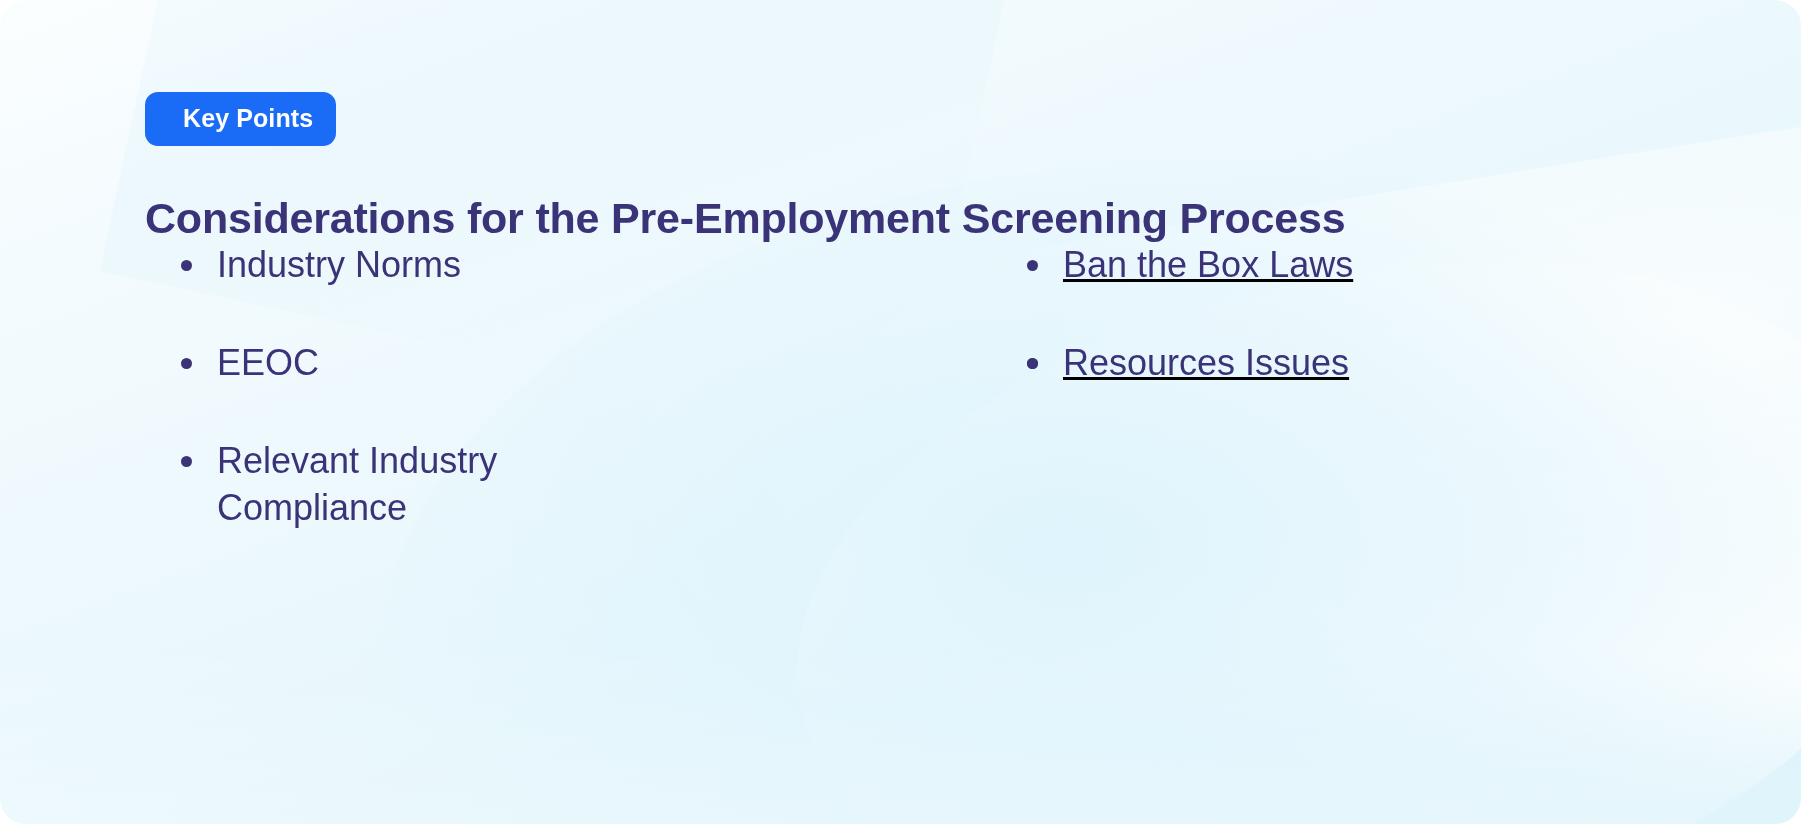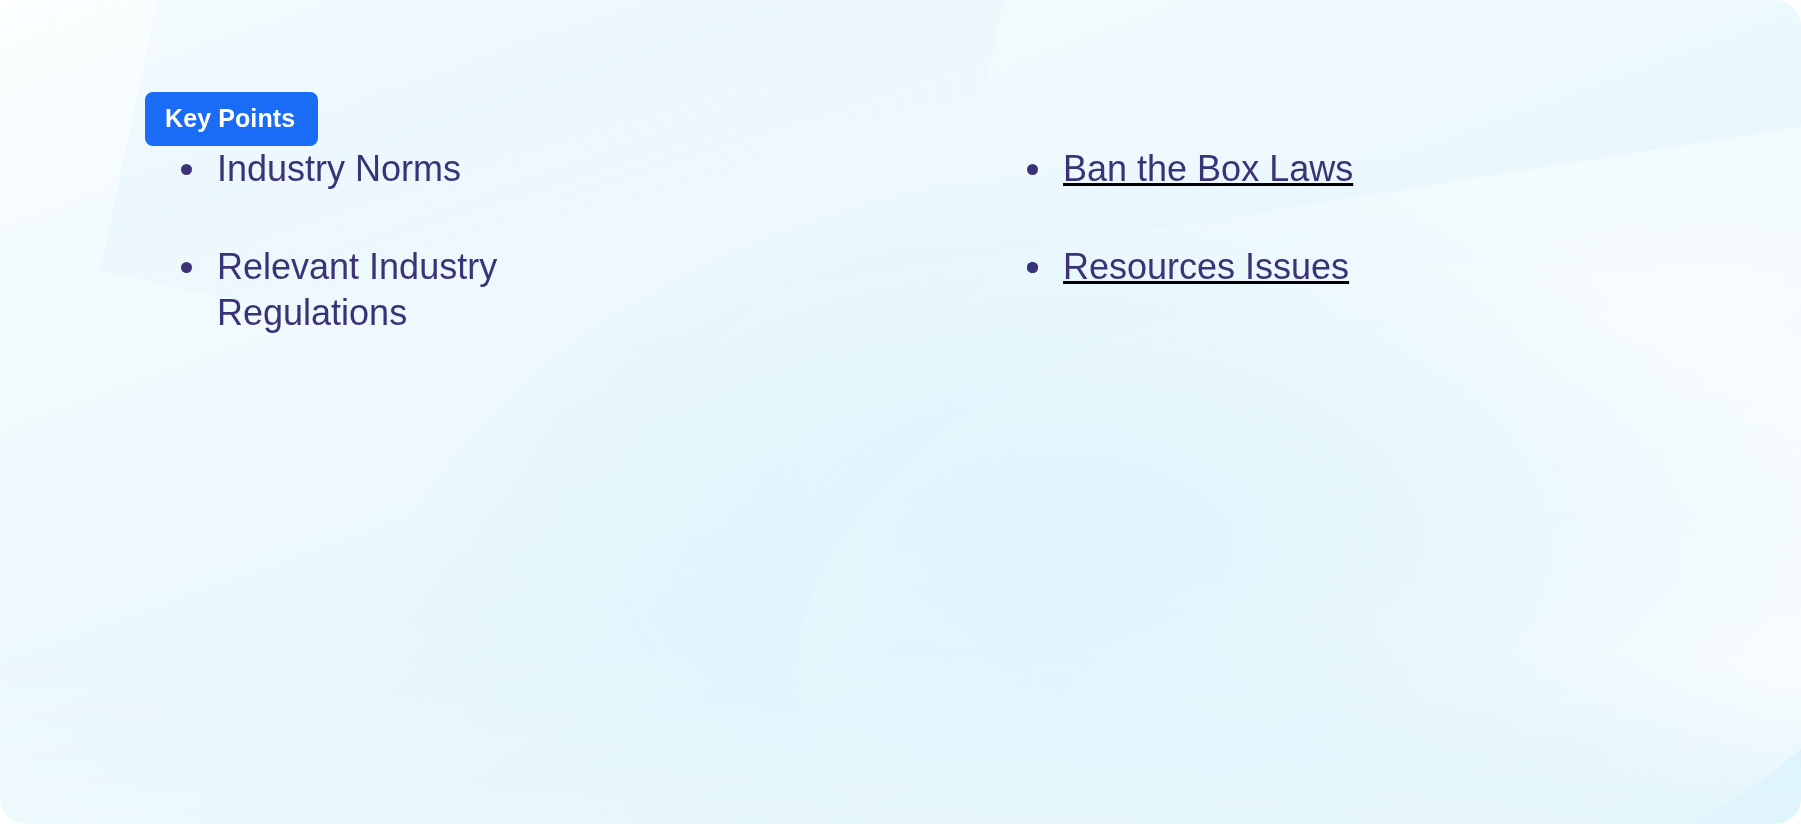--- a/index.html
+++ b/index.html
@@ -100,22 +100,22 @@
     padding: 92px 0 0 145px;
   }
 
   .badge {
     display: inline-block;
     background: #1a6bf5;
     color: #ffffff;
     font-size: 25px;
     font-weight: bold;
     letter-spacing: 0.1px;
-    padding: 14px 23px 15px 20px;
-    border-radius: 8px;
+    padding: 14px 23px 15px 38px;
+    border-radius: 13px;
     line-height: 1;
   }
 
   .title {
     margin: 49px 0 0 0;
     font-size: 43px;
     font-weight: bold;
     color: #3b3378;
     letter-spacing: -0.2px;
     line-height: 1.1;
@@ -167,32 +167,37 @@
   <div class="swoosh swoosh-4"></div>
   <div class="swoosh swoosh-1"></div>
   <div class="swoosh swoosh-3"></div>
   <div class="swoosh swoosh-2"></div>
   <div class="swoosh swoosh-5"></div>
 
   <div class="content">
 
     <div class="badge">Key Points</div>
 
+    <h1 class="title">Considerations for the Pre-Employment Screening Process</h1>
 
     <div class="columns">
 
       <div class="col col-left">
         <ul class="bullets">
           <li>
             <span class="dot"></span>
             <span>Industry Norms</span>
           </li>
           <li>
             <span class="dot"></span>
-            <span>Relevant Industry Regulations</span>
+            <span>EEOC</span>
+          </li>
+          <li>
+            <span class="dot"></span>
+            <span>Relevant Industry Compliance</span>
           </li>
         </ul>
       </div>
 
       <div class="col col-right">
         <ul class="bullets">
           <li>
             <span class="dot"></span>
             <span>Ban the Box Laws</span>
           </li>

